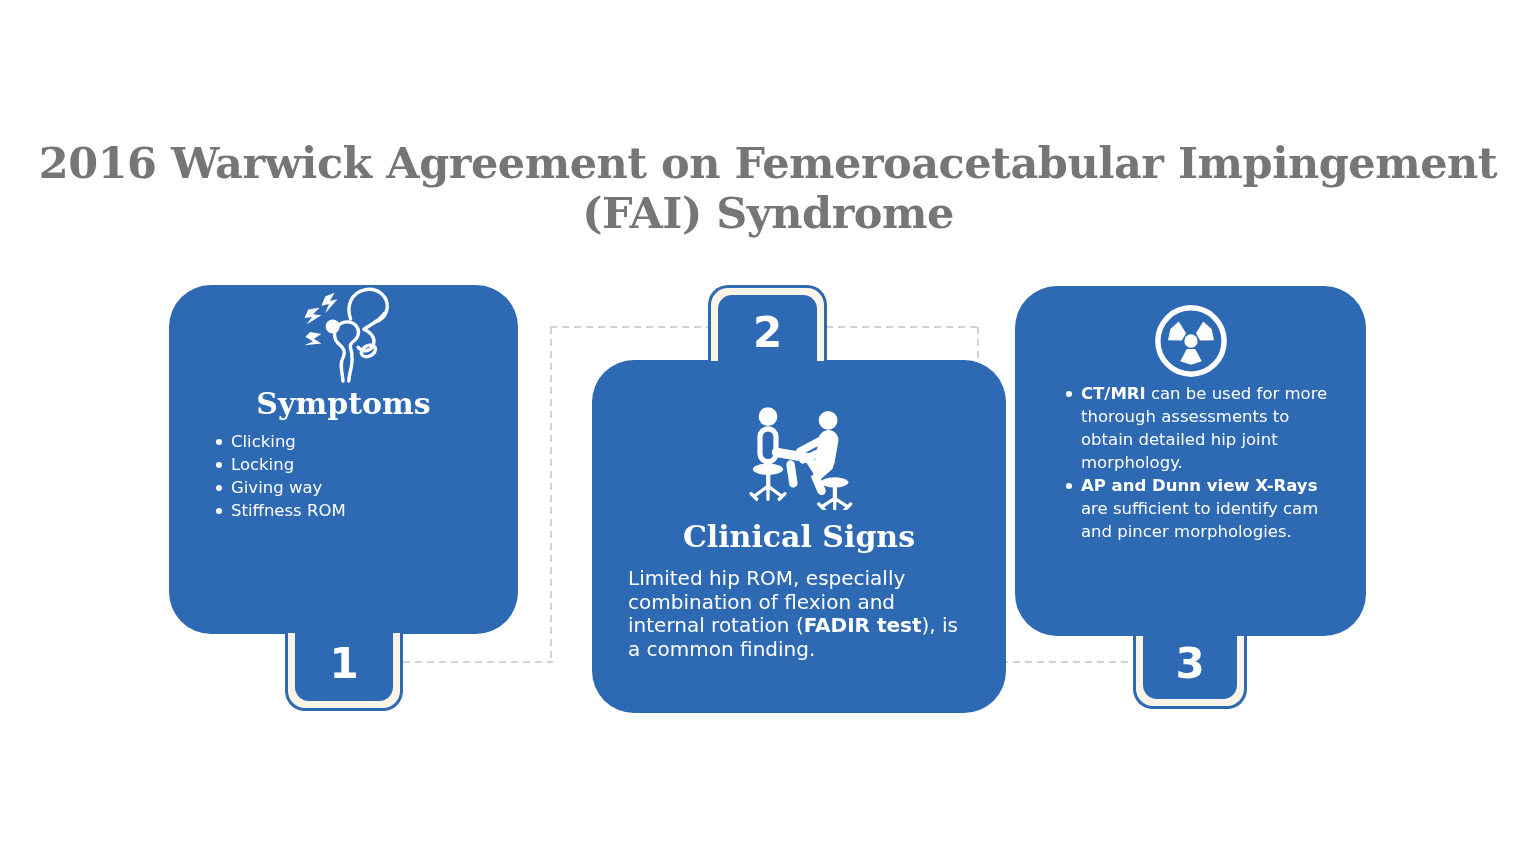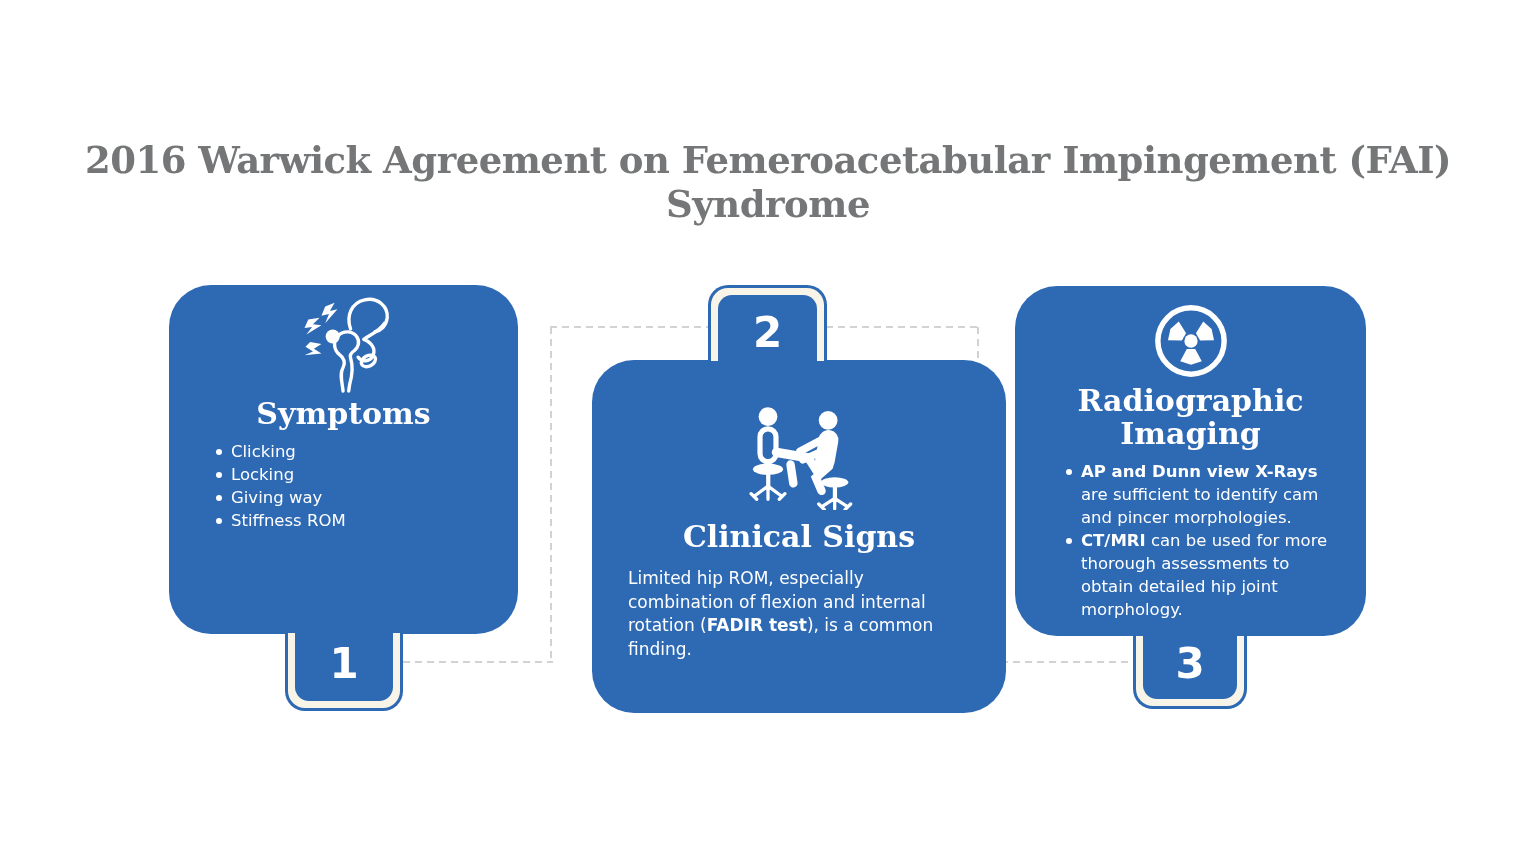--- a/index.html
+++ b/index.html
@@ -11,57 +11,57 @@
   }
   *{box-sizing:border-box;}
   html,body{margin:0;padding:0;background:#ffffff;}
   .canvas{
     position:relative;width:1536px;height:864px;overflow:hidden;
     background:#ffffff;font-family:"DejaVu Sans",sans-serif;
   }
   .page-title{
     position:absolute;top:138px;left:0;width:100%;margin:0;
     text-align:center;font-family:"DejaVu Serif",serif;font-weight:700;
-    font-size:37px;letter-spacing:-0.5px;color:var(--title);
+    font-size:43px;letter-spacing:-0.5px;color:var(--title);
   }
   
   .dash-h,.dash-v{position:absolute;z-index:1;}
   .dash-h{height:2px;background:repeating-linear-gradient(to right,var(--dash) 0 7px,transparent 7px 12px);}
   .dash-v{width:2px;background:repeating-linear-gradient(to bottom,var(--dash) 0 7px,transparent 7px 12px);}
   .seg-a{left:403px;top:661px;width:150px;}
   .seg-b{left:550px;top:327px;height:336px;}
   .seg-c{left:550px;top:326px;width:429px;}
   .seg-d{left:977px;top:327px;height:336px;}
   .seg-e{left:977px;top:661px;width:157px;}
   
   .card{
     position:absolute;z-index:2;background:var(--blue);border-radius:42px;
     color:var(--on-blue);
   }
-  .card1{left:169px;top:285px;width:349px;height:349px;padding-top:10px;}
+  .card1{left:169px;top:285px;width:349px;height:349px;}
   .card2{left:592px;top:360px;width:414px;height:353px;padding-top:44px;}
   .card3{left:1015px;top:286px;width:351px;height:350px;padding-top:16px;}
   .icon-row{display:flex;justify-content:center;align-items:center;}
   .card-heading{
     margin:4px 0 10px;text-align:center;font-family:"DejaVu Serif",serif;
     font-weight:700;font-size:30px;line-height:1.1;
   }
   .card2 .card-heading{margin-top:10px;}
   .bullets{
     list-style:none;margin:2px 0 0;font-size:16.5px;line-height:23px;
   }
   .card1 .bullets{padding:0 24px 0 62px;}
   .card3 .bullets{padding:0 24px 0 66px;}
   .bullets li{position:relative;}
   .bullets li::before{
     content:"";position:absolute;left:-15px;top:9px;width:6px;height:6px;
     border-radius:50%;background:var(--on-blue);
   }
   .card-paragraph{
-    margin:14px 40px 0 36px;font-size:17px;line-height:23.5px;
+    margin:14px 40px 0 36px;font-size:20px;line-height:23.5px;
   }
   b{font-weight:700;}
   
   .tab{position:absolute;z-index:5;border:3px solid var(--blue);background:var(--ring);}
   .tab-inner{
     position:absolute;left:7px;right:7px;background:var(--blue);
     display:flex;align-items:center;justify-content:center;
   }
   .tab-number{color:var(--on-blue);font-weight:700;font-size:42px;font-family:"DejaVu Sans",sans-serif;}
   .tab-bottom{border-top:none;border-radius:0 0 20px 20px;}
@@ -147,24 +147,23 @@
       <svg width="78" height="78" viewBox="0 0 100 100" aria-hidden="true">
         <circle cx="50" cy="50" r="42.5" fill="none" stroke="#ffffff" stroke-width="7"></circle>
         <circle cx="50" cy="50" r="8.5" fill="#ffffff"></circle>
         <g fill="#ffffff">
           <polygon points="44.6,60.4 55.4,60.4 63.8,76.1 50,80.5 36.2,76.1"></polygon>
           <polygon points="44.6,60.4 55.4,60.4 63.8,76.1 50,80.5 36.2,76.1" transform="rotate(120 50 50)"></polygon>
           <polygon points="44.6,60.4 55.4,60.4 63.8,76.1 50,80.5 36.2,76.1" transform="rotate(240 50 50)"></polygon>
         </g>
       </svg>
     </div>
-    <h2 class="card-heading">Radiographic Imaging</h2>
     <ul class="bullets">
+        <li><b>CT/MRI</b><span> can be used for more thorough assessments to obtain detailed hip joint morphology.</span></li>
         <li><b>AP and Dunn view X-Rays</b><span> are sufficient to identify cam and pincer morphologies.</span></li>
-        <li><b>CT/MRI</b><span> can be used for more thorough assessments to obtain detailed hip joint morphology.</span></li>
       </ul>
   </section>
 
   <div class="tab tab-bottom tab1">
     <div class="tab-inner">
       <span class="tab-number">1</span>
     </div>
   </div>
   <div class="tab tab-top tab2">
     <div class="tab-inner">

